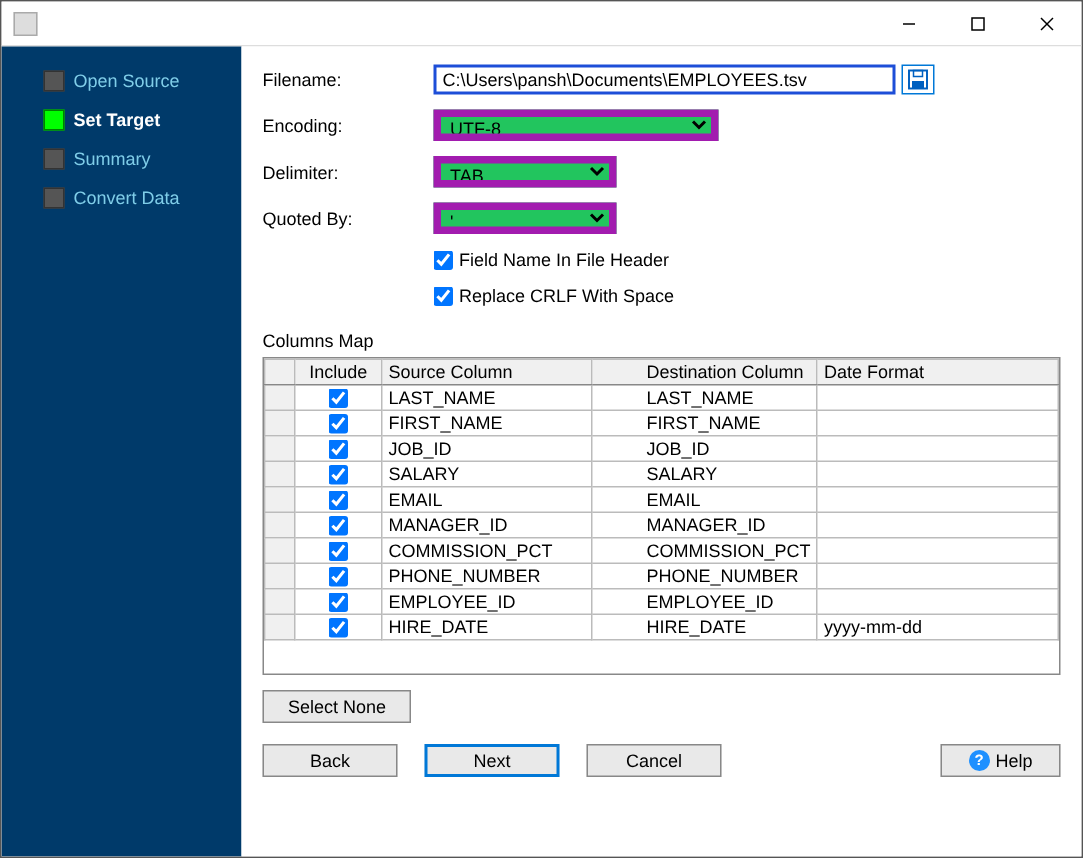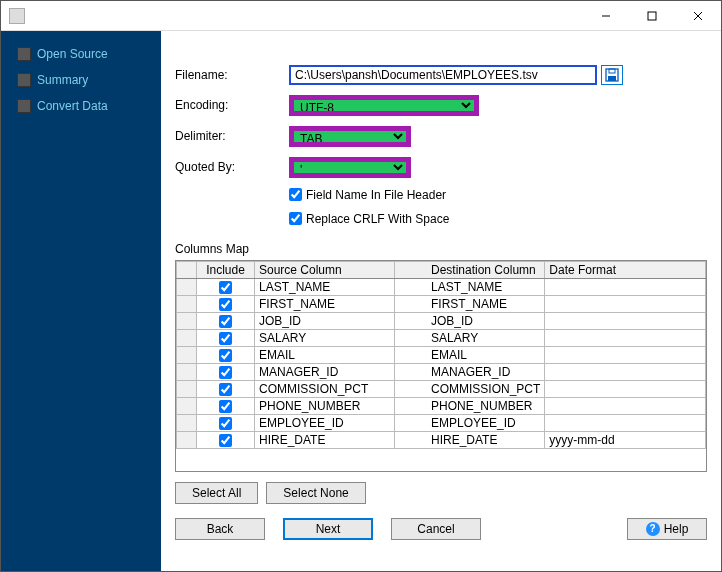--- a/index.html
+++ b/index.html
@@ -6,27 +6,27 @@
   body { background: #fff; width: 722px; height: 572px; overflow: hidden; border: 1px solid #555; }
   
   .titlebar { height: 30px; background: #fff; display: flex; align-items: center; padding: 0 0 0 8px; border-bottom: 1px solid #ddd; }
   .titlebar .app-icon { width: 16px; height: 16px; background: #ddd; border: 1px solid #aaa; }
   .titlebar .spacer { flex: 1; }
   .titlebar .btn { width: 46px; height: 30px; display: flex; align-items: center; justify-content: center; color: #000; font-size: 14px; }
   
   .body { display: flex; height: calc(100% - 30px); }
   
   .sidebar { width: 160px; background: #003a6a; padding-top: 10px; }
-  .nav-item { display: flex; align-items: center; padding: 6px 0 6px 16px; cursor: pointer; }
+  .nav-item { display: flex; align-items: center; padding: 6px 0 6px 28px; cursor: pointer; }
   .nav-item .sq { width: 14px; height: 14px; background: #555; border: 1px solid #333; margin-right: 6px; }
   .nav-item .lbl { color: #7fcde8; font-size: 12px; }
   .nav-item.active .sq { background: #00ff00; border-color: #008000; }
   .nav-item.active .lbl { color: #fff; font-weight: bold; }
   
-  .main { flex: 1; padding: 12px 14px 10px 14px; background: #fff; display: flex; flex-direction: column; justify-content: center; }
+  .main { flex: 1; padding: 12px 14px 10px 14px; background: #fff; display: flex; flex-direction: column; }
   
   .form-row { display: flex; align-items: center; margin-bottom: 10px; }
   .form-row .label { width: 114px; color: #000; }
   .form-row input[type=text] { height: 20px; border: 2px solid #1d4ed8; padding: 0 4px; background: #fff; }
   .form-row select { height: 21px; border: 5px solid #a21caf; background: #22c55e; padding: 0 2px; }
   .form-row .filename-input { width: 308px; }
   .form-row .browse-btn { width: 22px; height: 20px; border: 1px solid #0078d7; margin-left: 4px; display:flex; align-items:center; justify-content:center; }
   .form-row .enc-select { width: 190px; }
   .form-row .delim-select { width: 122px; }
   .form-row .quote-select { width: 122px; }
@@ -81,20 +81,24 @@
     </div>
 </div>
 
 <div class="body">
 
   <div class="sidebar">
     <div class="nav-item">
       <div class="sq"></div>
       <span class="lbl">Open Source</span>
     </div>
+    <div class="nav-item active">
+      <div class="sq"></div>
+      <span class="lbl">Set Target</span>
+    </div>
     <div class="nav-item">
       <div class="sq"></div>
       <span class="lbl">Summary</span>
     </div>
     <div class="nav-item">
       <div class="sq"></div>
       <span class="lbl">Convert Data</span>
     </div>
   </div>
 
@@ -225,21 +229,20 @@
               <td class="col-include"><input type="checkbox" checked="" style=""></td>
               <td class="col-src">HIRE_DATE</td>
               <td class="col-dst">HIRE_DATE</td>
               <td class="col-date">yyyy-mm-dd</td>
             </tr>
           </tbody>
       </table>
     </div>
 
     <div class="sel-buttons">
-      <div class="btn-std">Select All</div>
       <div class="btn-std">Select None</div>
     </div>
 
     <div class="nav-buttons">
       <div class="btn-std" style="min-width:90px">Back</div>
       <div class="btn-std primary" style="min-width:90px">Next</div>
       <div class="btn-std" style="min-width:90px">Cancel</div>
       <div class="spacer2"></div>
       <div class="btn-std">
         <span class="help-icon">?</span>

